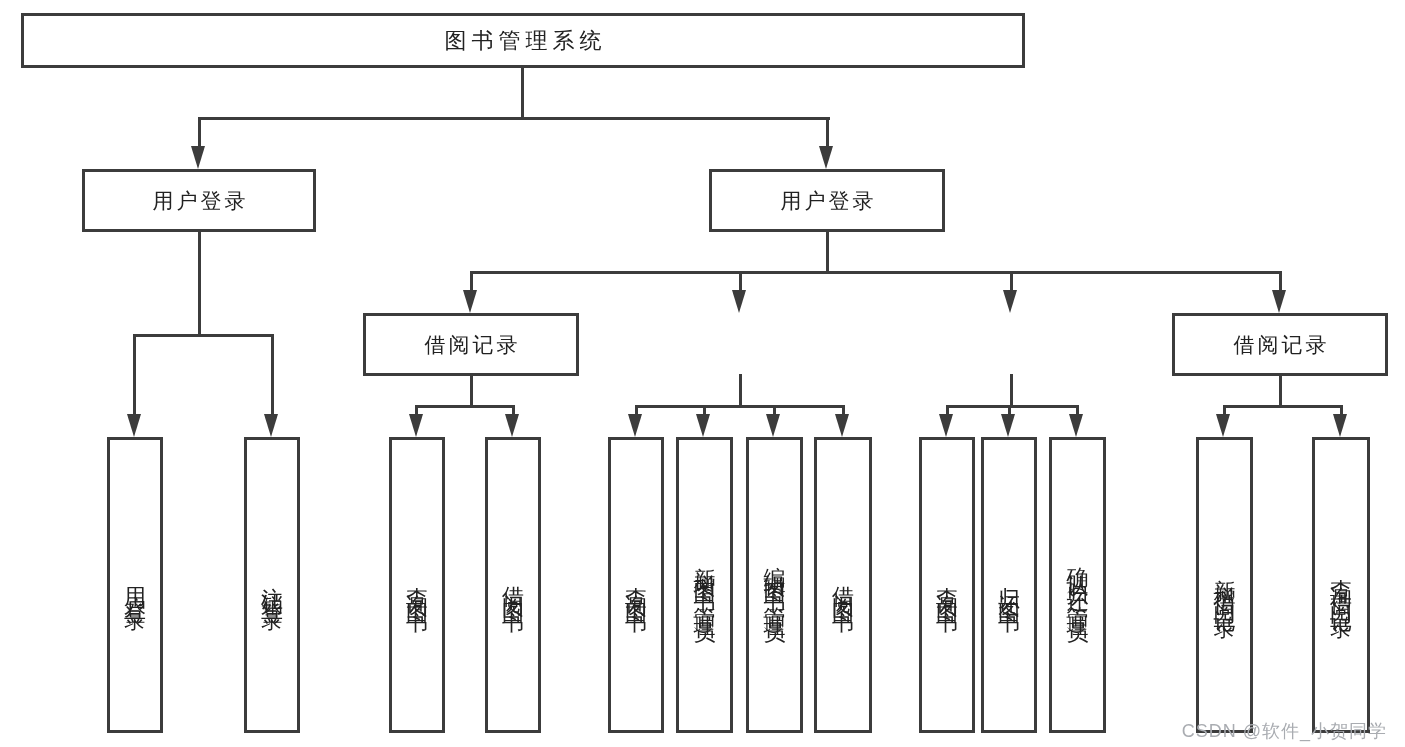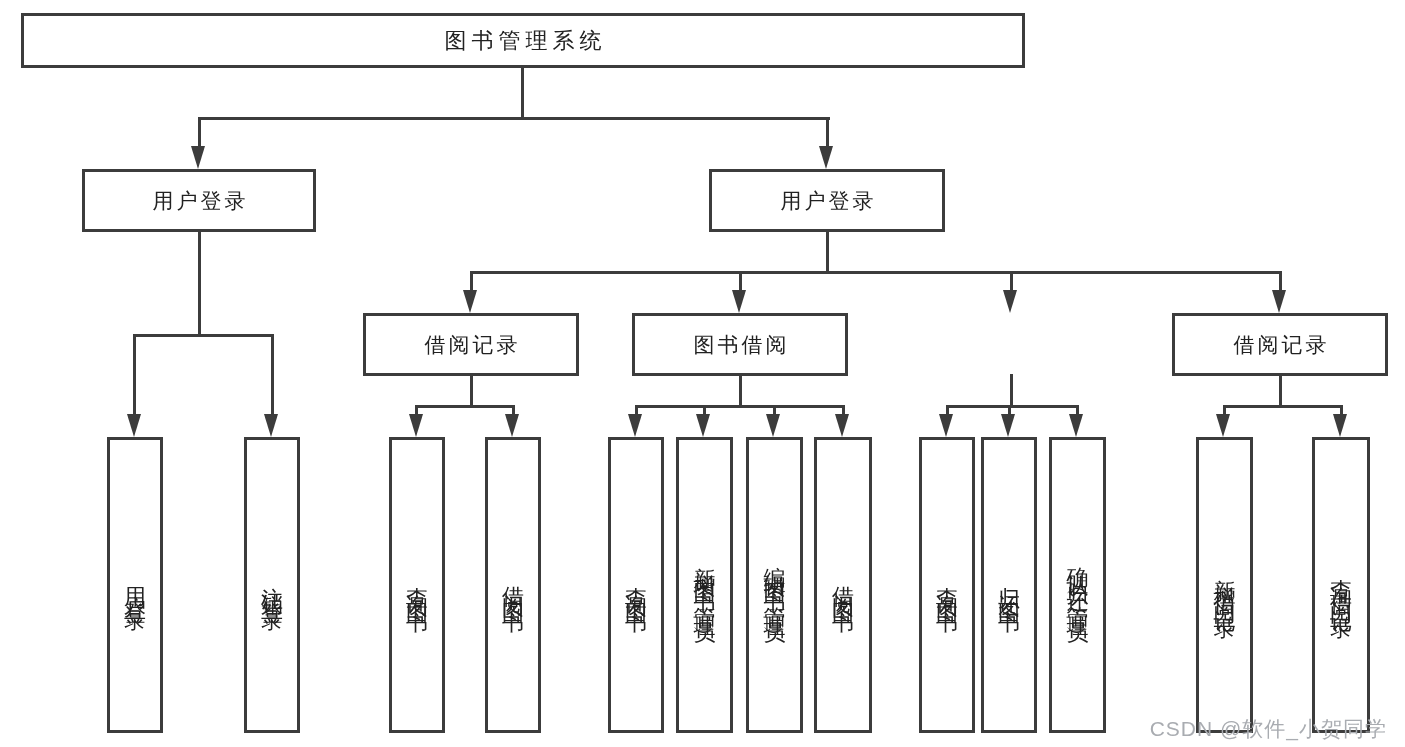--- a/index.html
+++ b/index.html
@@ -60,21 +60,21 @@
     border-left: 7px solid transparent;
     border-right: 7px solid transparent;
     border-top: 23px solid var(--line-color);
     transform: translateX(-8px);
   }
 
   .watermark {
     position: absolute;
     right: 18px;
     bottom: 4px;
-    font-size: 21px;
+    font-size: 18px;
     letter-spacing: 1px;
     color: var(--wm-color);
     z-index: 10;
     white-space: nowrap;
     margin-left: 20px;
   }
 </style>
 </head>
 <body>
 
@@ -112,23 +112,20 @@
   <div class="line" style="left:739px;top:271px;width:3px;height:24px"></div>
   <div class="arrow" style="left:740px;top:290px"></div>
   <div class="line" style="left:1010px;top:271px;width:3px;height:24px"></div>
   <div class="arrow" style="left:1011px;top:290px"></div>
   <div class="line" style="left:1279px;top:271px;width:3px;height:24px"></div>
   <div class="arrow" style="left:1280px;top:290px"></div>
 
   <div class="node hnode" style="left:363px;top:313px;width:216px;height:63px">
     <span class="lbl">借阅记录</span>
   </div>
-  <div class="node hnode" style="left:632px;top:313px;width:216px;height:63px">
-    <span class="lbl">图书借阅</span>
-  </div>
   <div class="node hnode" style="left:1172px;top:313px;width:216px;height:63px">
     <span class="lbl">借阅记录</span>
   </div>
 
   <div class="line" style="left:470px;top:374px;width:3px;height:34px"></div>
   <div class="line" style="left:415px;top:405px;width:100px;height:3px"></div>
   <div class="line" style="left:415px;top:405px;width:3px;height:14px"></div>
   <div class="arrow" style="left:417px;top:414px"></div>
   <div class="line" style="left:512px;top:405px;width:3px;height:14px"></div>
   <div class="arrow" style="left:513px;top:414px"></div>

